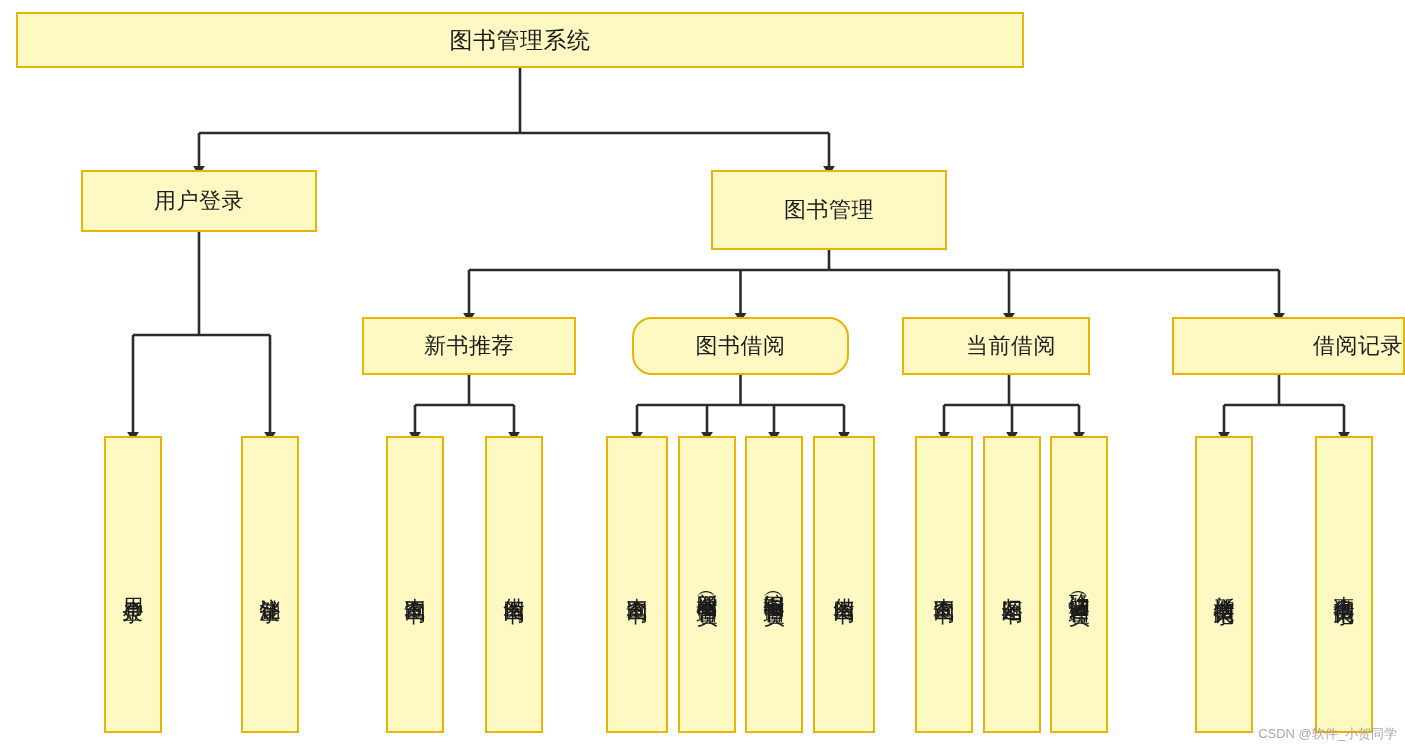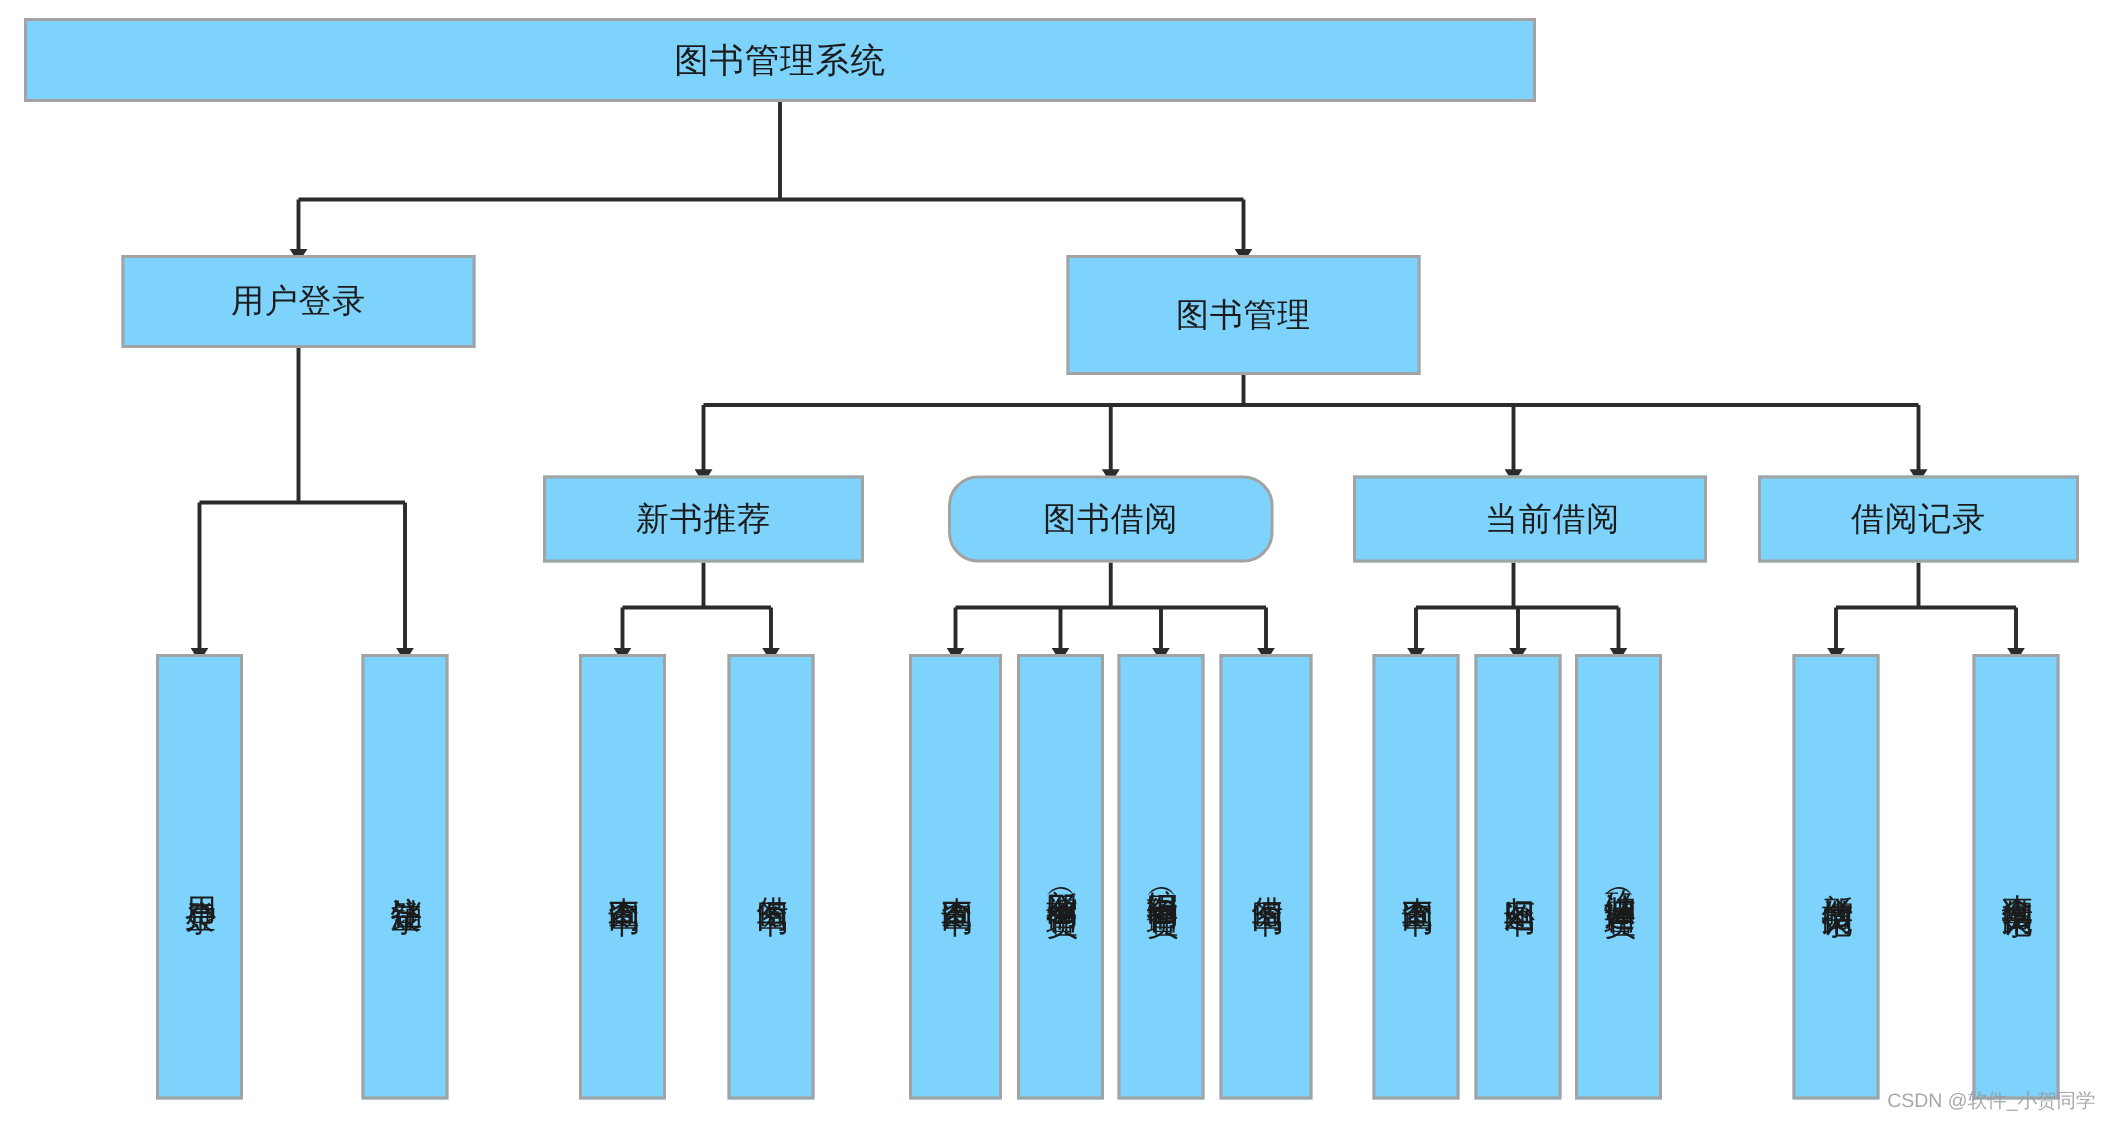--- a/index.html
+++ b/index.html
@@ -6,22 +6,22 @@
   html,body{margin:0;padding:0;background:#ffffff;}
   body{
     width:1405px;height:747px;overflow:hidden;
     font-family:"Liberation Sans","DejaVu Sans",sans-serif;
     color:#1a1a1a;
   }
   #diagram-root{position:relative;width:1405px;height:747px;background:#fff;}
   svg#connectors{position:absolute;left:0;top:0;width:1405px;height:747px;}
   .node{
     position:absolute;
-    background:#7dd3fc;
-    border:2px solid #a3a3a3;
+    background:#fef9c3;
+    border:2px solid #eab308;
     box-sizing:border-box;
     display:flex;
     align-items:center;
     justify-content:center;
     text-align:center;
   }
   .node .label{
     font-size:22px;
     line-height:1.15;
     color:#1b1b1b;
@@ -106,24 +106,24 @@
       </div>
       <div class="node" style="left: 711px; top: 170px; width: 236px; height: 80px;">
         <span class="label">图书管理</span>
       </div>
       <div class="node" style="left: 362px; top: 317px; width: 214px; height: 58px;">
         <span class="label">新书推荐</span>
       </div>
       <div class="node" style="left: 632px; top: 317px; width: 217px; height: 58px; border-radius: 20px;">
         <span class="label">图书借阅</span>
       </div>
-      <div class="node" style="left: 902px; top: 317px; width: 236px; height: 58px; padding-left: 30px;">
+      <div class="node" style="left: 902px; top: 317px; width: 188px; height: 58px; padding-left: 30px;">
         <span class="label">当前借阅</span>
       </div>
-      <div class="node" style="left: 1172px; top: 317px; width: 214px; height: 58px;">
+      <div class="node" style="left: 1172px; top: 317px; width: 233px; height: 58px; justify-content: flex-end;">
         <span class="label">借阅记录</span>
       </div>
       <div class="node leaf" style="left: 104px; top: 436px; width: 58px; height: 297px;">
         <span class="label">用户登录</span>
       </div>
       <div class="node leaf" style="left: 241px; top: 436px; width: 58px; height: 297px;">
         <span class="label">注销登录</span>
       </div>
       <div class="node leaf" style="left: 386px; top: 436px; width: 58px; height: 297px;">
         <span class="label">查询图书</span>

